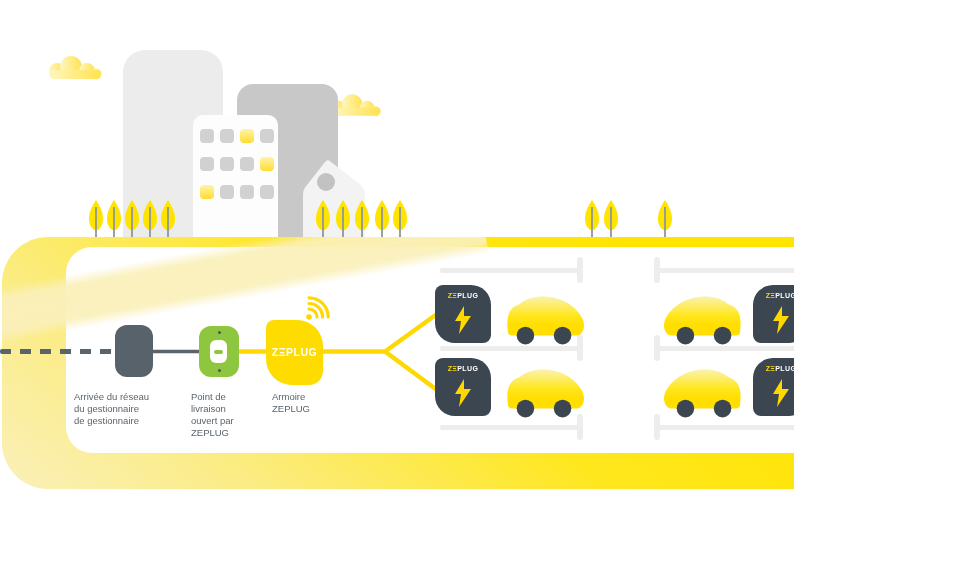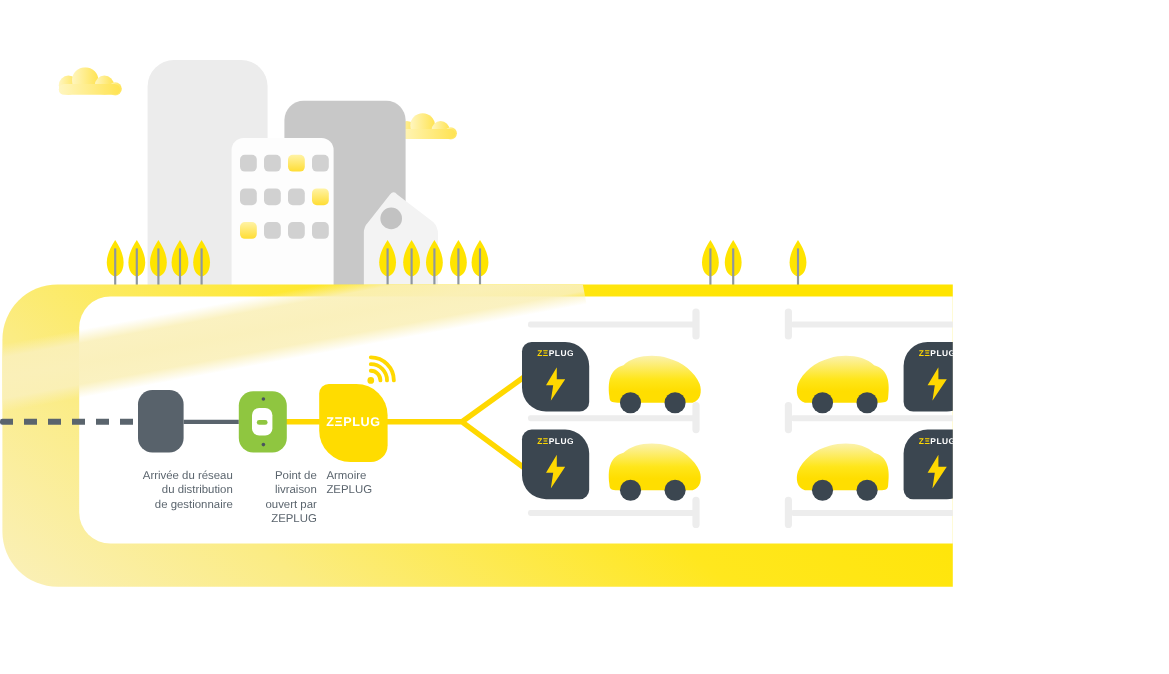--- a/index.html
+++ b/index.html
@@ -60,21 +60,21 @@
   .station.left{border-radius:8px 20px 8px 20px;}
   .station.right{border-radius:20px 8px 20px 8px;}
   .st-wordmark{position:absolute;left:0;top:7px;width:100%;text-align:center;font-size:7px;font-weight:800;letter-spacing:0.4px;}
   .wm-ze{color:#FFD800;}
   .wm-plug{color:#ffffff;}
   .bolt{position:absolute;left:18px;top:21px;width:20px;height:28px;fill:#FFD800;}
   .car{position:absolute;width:86px;height:54px;}
   .car.flip{transform:scaleX(-1);}
 
   
-  .caption{position:absolute;top:391px;color:#5A646D;font-size:9.5px;line-height:12px;text-align:right;}
+  .caption{position:absolute;top:391px;color:#5A646D;font-size:9.5px;line-height:12px;text-align:left;}
   .caption.left-align{text-align:left;}
 </style>
 </head>
 <body>
 
 <svg width="0" height="0" style="position:absolute" aria-hidden="true">
   <defs>
     <linearGradient id="cloudGrad" x1="0" y1="0" x2="1" y2="0">
       <stop offset="0" stop-color="#FFF6C0"></stop>
         <stop offset="1" stop-color="#FFE352"></stop>
@@ -283,24 +283,24 @@
   </svg>
       <svg class="car flip" viewBox="0 0 88 54" style="left: 661px; top: 364px;">
     <path d="M7,40 C5,24 9,16 19,13 C27,5 44,3 57,7 C69,10 80,19 84,29 C86,35 85,43 78,45 L14,45 C9,45 7,44 7,40 Z" fill="url(#carGrad)"></path>
     <circle cx="25" cy="45" r="9" fill="#3B4650"></circle>
     <circle cx="63" cy="45" r="9" fill="#3B4650"></circle>
   </svg>
     </div>
 
   <div class="caption" style="left:74px;width:120px">
     <div>Arrivée du réseau</div>
-    <div>du distribution</div>
+    <div>du gestionnaire</div>
     <div>de gestionnaire</div>
   </div>
-  <div class="caption" style="left:174px;width:90px">
+  <div class="caption" style="left:191px;width:90px">
     <div>Point de</div>
     <div>livraison</div>
     <div>ouvert par</div>
     <div>ZEPLUG</div>
   </div>
   <div class="caption left-align" style="left:272px;width:90px">
     <div>Armoire</div>
     <div>ZEPLUG</div>
   </div>
 </div>

